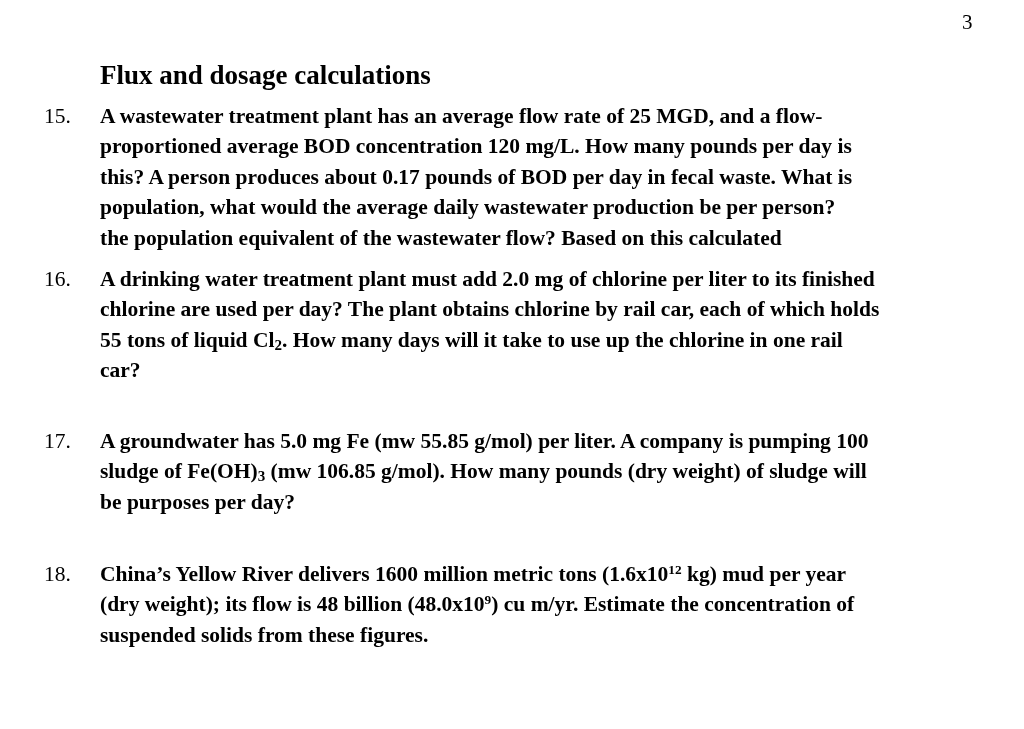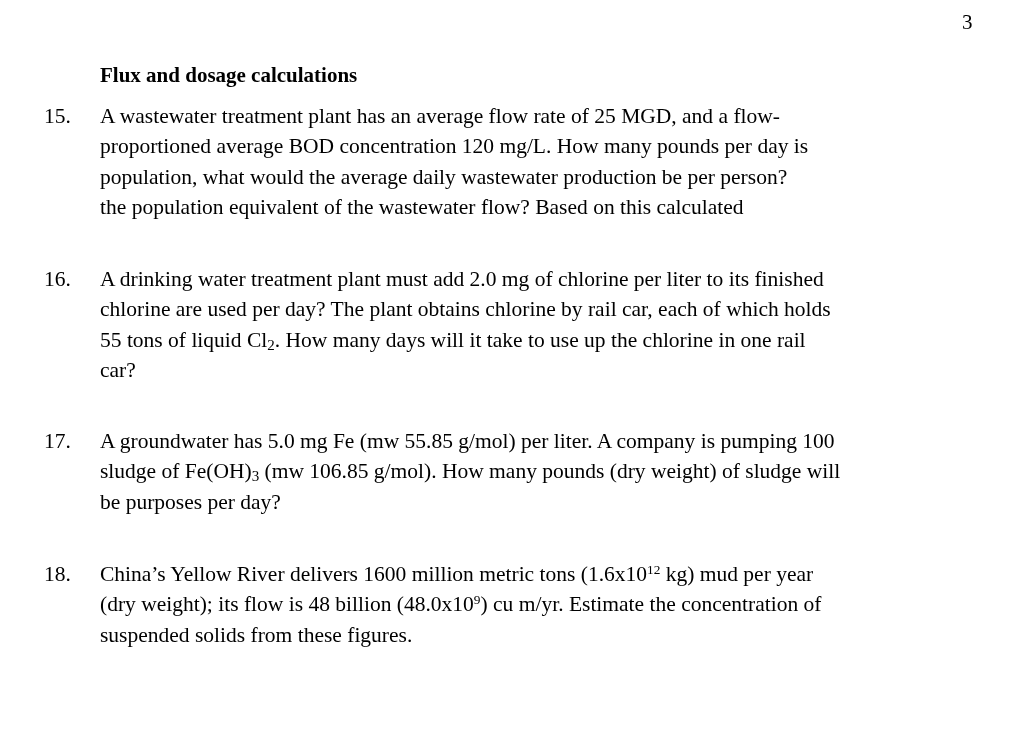--- a/index.html
+++ b/index.html
@@ -19,21 +19,21 @@
       position: absolute;
       top: 10px;
       left: 962px;
       font-size: 21px;
       line-height: 24px;
     }
     .section-title {
       position: absolute;
       top: 62px;
       left: 100px;
-      font-size: 21px;
+      font-size: 27px;
       font-weight: bold;
       line-height: 26px;
       white-space: nowrap;
     }
     .question {
       position: absolute;
       left: 0;
       width: 1024px;
       font-size: 21.5px;
       line-height: 30.4px;
@@ -41,20 +41,21 @@
     .q-number {
       position: absolute;
       left: 44px;
       top: 0;
       white-space: nowrap;
     }
     .q-lines {
       position: absolute;
       left: 100px;
       top: 0;
+      font-weight: bold;
     }
     .q-line {
       display: block;
       white-space: nowrap;
       height: 30.4px;
     }
     .sub {
       font-size: 0.7em;
       vertical-align: -0.2em;
       line-height: 0;
@@ -76,20 +77,21 @@
 
   <div class="page-number">3</div>
 
   <div class="section-title">Flux and dosage calculations</div>
 
   <div class="question" id="q15">
     <span class="q-number">15.</span>
     <div class="q-lines">
       <span class="q-line">A wastewater treatment plant has an average flow rate of 25 MGD, and a flow-</span>
       <span class="q-line">proportioned average BOD concentration 120 mg/L. How many pounds per day is</span>
+      <span class="q-line">this? A person produces about 0.17 pounds of BOD per day in fecal waste. What is</span>
       <span class="q-line">population, what would the average daily wastewater production be per person?</span>
       <span class="q-line">the population equivalent of the wastewater flow? Based on this calculated</span>
     </div>
   </div>
 
   <div class="question" id="q16">
     <span class="q-number">16.</span>
     <div class="q-lines">
       <span class="q-line">A drinking water treatment plant must add 2.0 mg of chlorine per liter to its finished</span>
       <span class="q-line">chlorine are used per day? The plant obtains chlorine by rail car, each of which holds</span>

